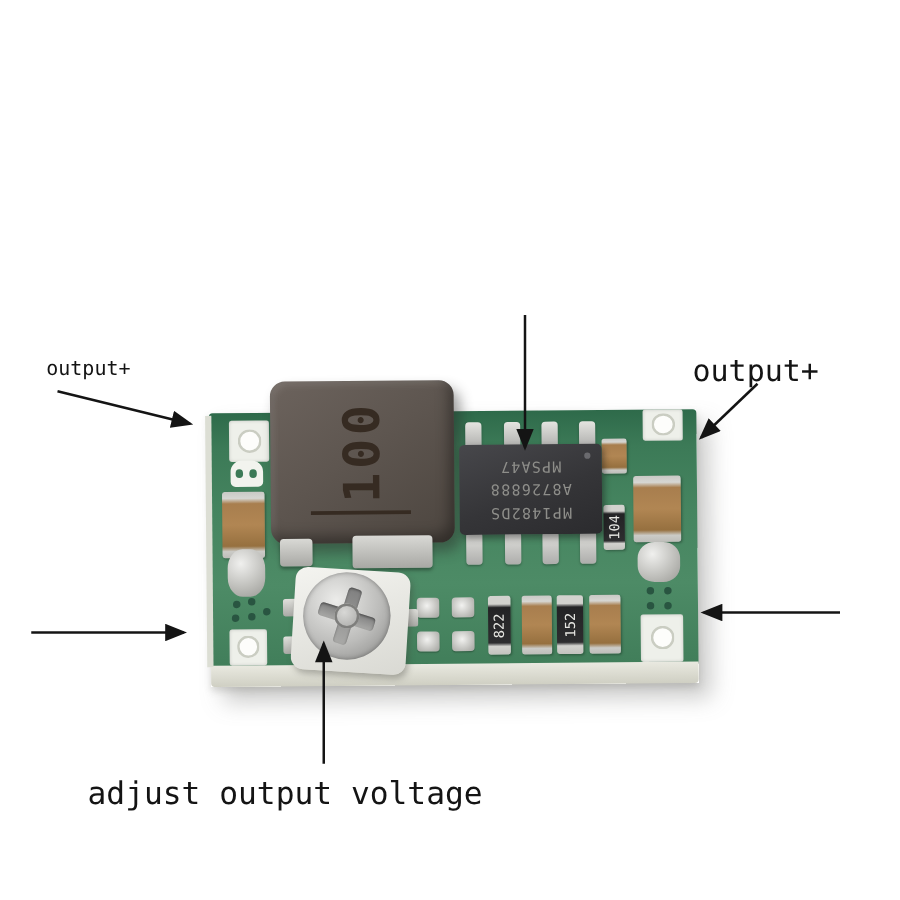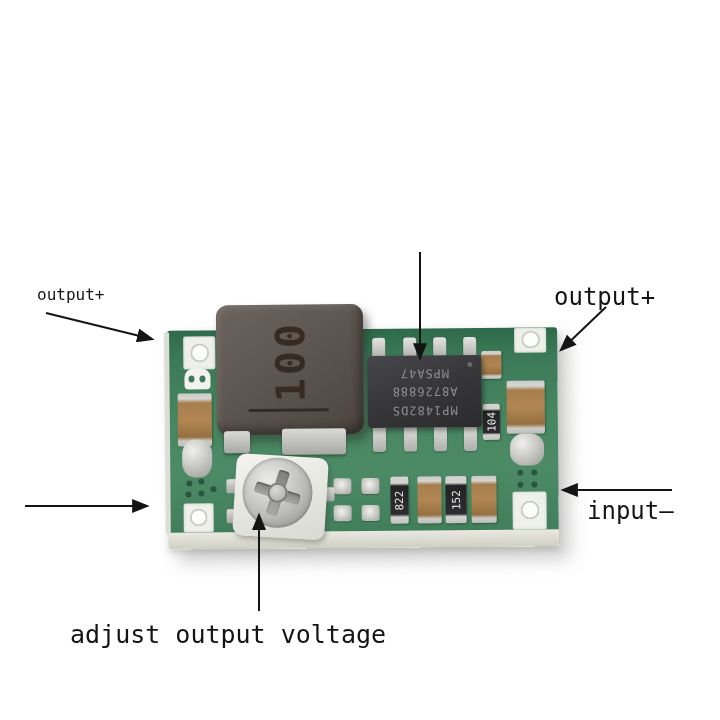--- a/index.html
+++ b/index.html
@@ -83,21 +83,20 @@
 
   .arrows{position:absolute;left:0;top:0;pointer-events:none;}
 </style>
 </head>
 <body>
 
 <div class="stage">
 
   <div class="txt lbl-outp">output+</div>
   <div class="txt lbl-inp">output+</div>
-  <div class="txt lbl-in">input—</div>
   <div class="txt lbl-adj">adjust output voltage</div>
 
   <div class="board-wrap">
     <div class="pcb-face"></div>
     <div class="pcb-edge"></div>
     <div class="pcb-edge-left"></div>
 
     <div class="pad" style="left:16px;top:6px;width:32px;height:33px;">
       <div class="hole" style="left:7px;top:7px;width:19px;height:19px;"></div>
     </div>

